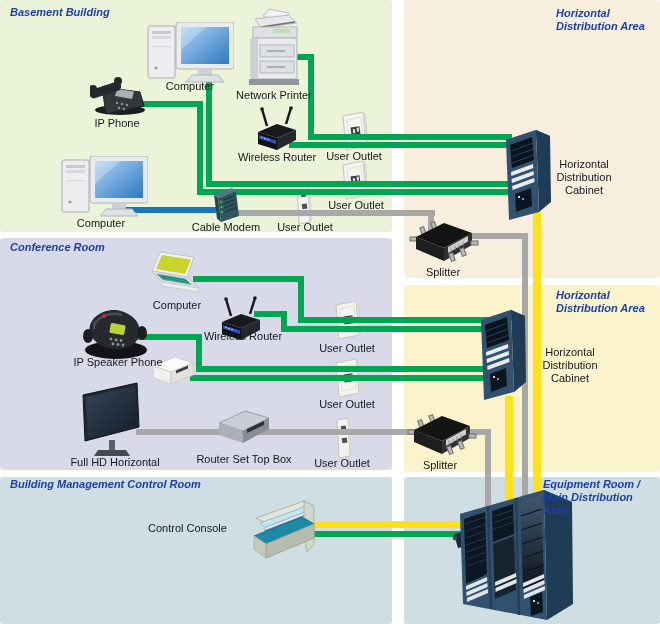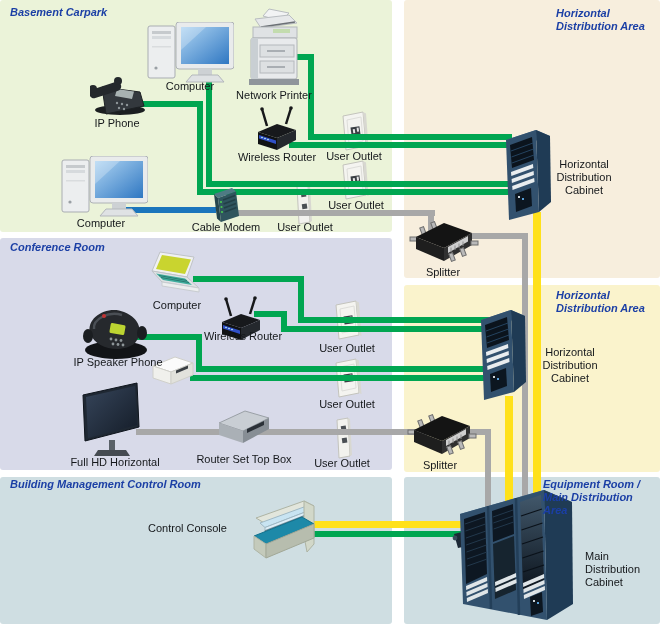--- a/index.html
+++ b/index.html
@@ -38,21 +38,21 @@
     </defs>
   </svg>
 
   <div class="region" style="left:0;top:0;width:392px;height:232px;background:#ebf3d9"></div>
   <div class="region" style="left:404px;top:0;width:256px;height:278px;background:#f7eedd"></div>
   <div class="region" style="left:0;top:238px;width:392px;height:232px;background:#d8dae9"></div>
   <div class="region" style="left:404px;top:285px;width:256px;height:187px;background:#faf3cc"></div>
   <div class="region" style="left:0;top:477px;width:392px;height:147px;background:#cfdee2"></div>
   <div class="region" style="left:404px;top:477px;width:256px;height:147px;background:#cfdee2"></div>
 
-  <div class="title" style="left:10px;top:6px">Basement Carpark</div>
+  <div class="title" style="left:10px;top:6px">Basement Building</div>
   <div class="title" style="left:556px;top:7px;width:102px">Horizontal Distribution Area</div>
   <div class="title" style="left:10px;top:241px">Conference Room</div>
   <div class="title" style="left:556px;top:289px;width:102px">Horizontal Distribution Area</div>
   <div class="title" style="left:543px;top:478px;width:116px">
     <span style="display:block">Equipment Room /</span>
     <span style="display:block">Main Distribution Area</span>
   </div>
   <div class="title" style="left:10px;top:478px">Building Management Control Room</div>
 
   <div class="cb cg" style="left:292px;top:54px;width:22px;height:6px"></div>
@@ -387,15 +387,14 @@
   <div class="lbl" style="left:181px;top:330px;width:124px">Wireless Router</div>
   <div class="lbl" style="left:287px;top:342px;width:120px">User Outlet</div>
   <div class="lbl" style="left:58px;top:356px;width:120px">IP Speaker Phone</div>
   <div class="lbl" style="left:292px;top:398px;width:110px">User Outlet</div>
   <div class="lbl" style="left:55px;top:456px;width:120px">Full HD Horizontal</div>
   <div class="lbl" style="left:184px;top:453px;width:120px">Router Set Top Box</div>
   <div class="lbl" style="left:287px;top:457px;width:110px">User Outlet</div>
   <div class="lbl" style="left:533px;top:346px;width:74px">Horizontal Distribution Cabinet</div>
   <div class="lbl" style="left:395px;top:459px;width:90px">Splitter</div>
   <div class="lbl" style="left:148px;top:522px;width:92px;text-align:left">Control Console</div>
-  <div class="lbl" style="left:585px;top:550px;width:72px;text-align:left">Main Distribution Cabinet</div>
 
 </div>
 
 </body></html>

